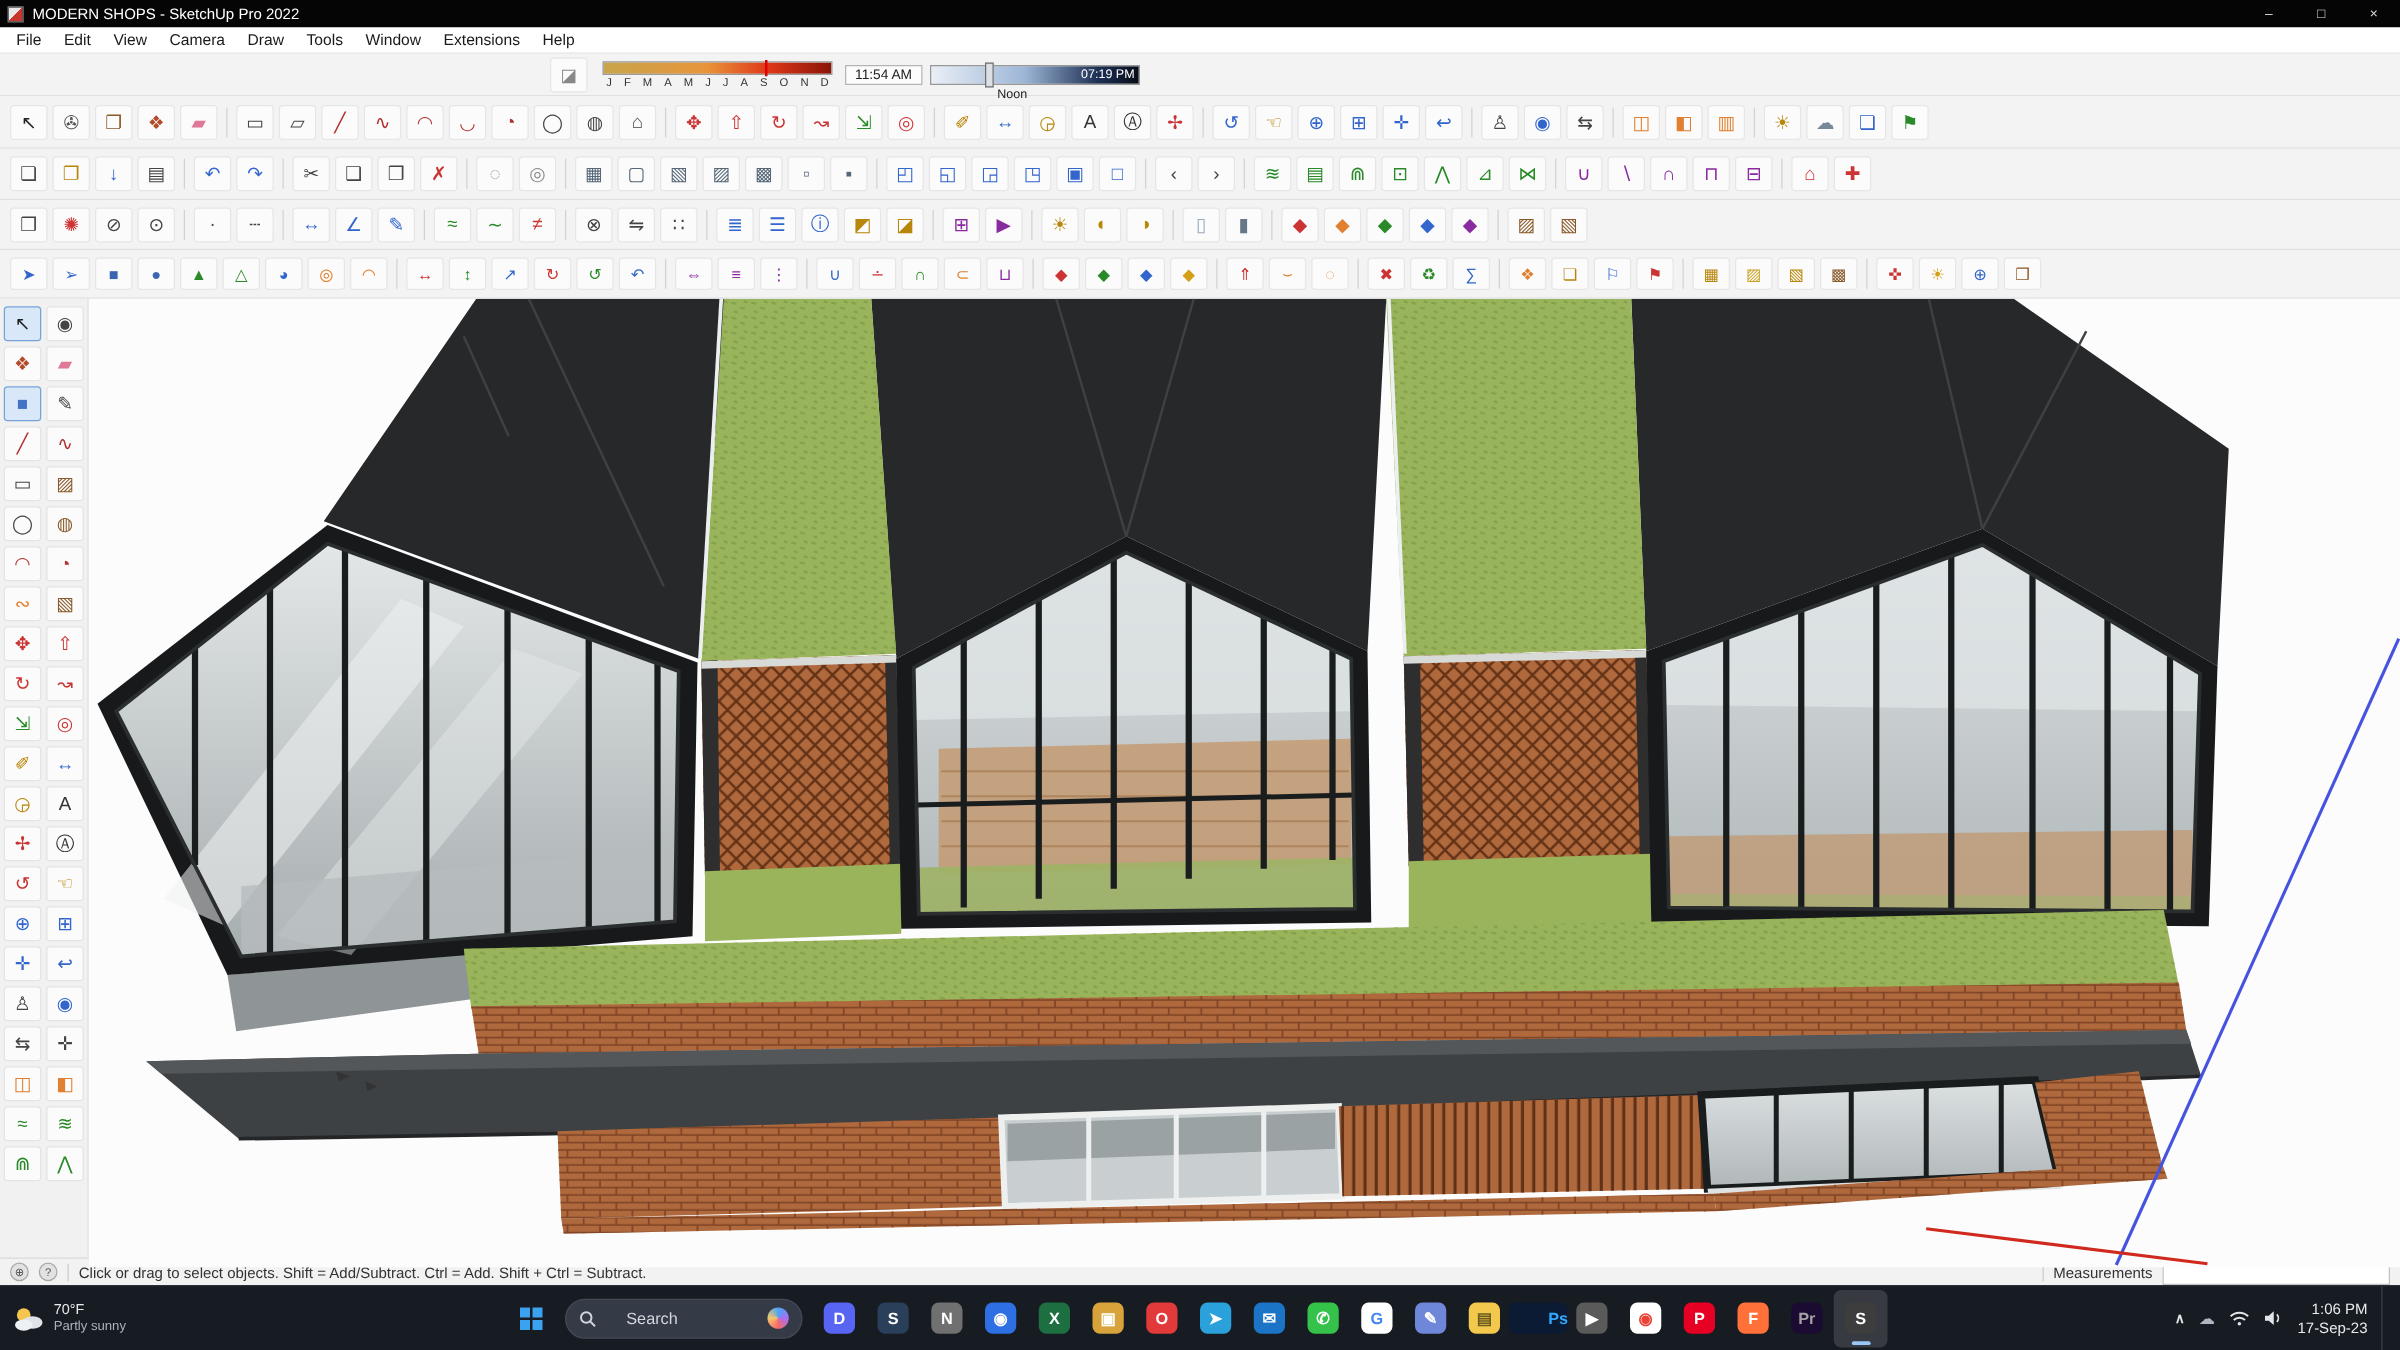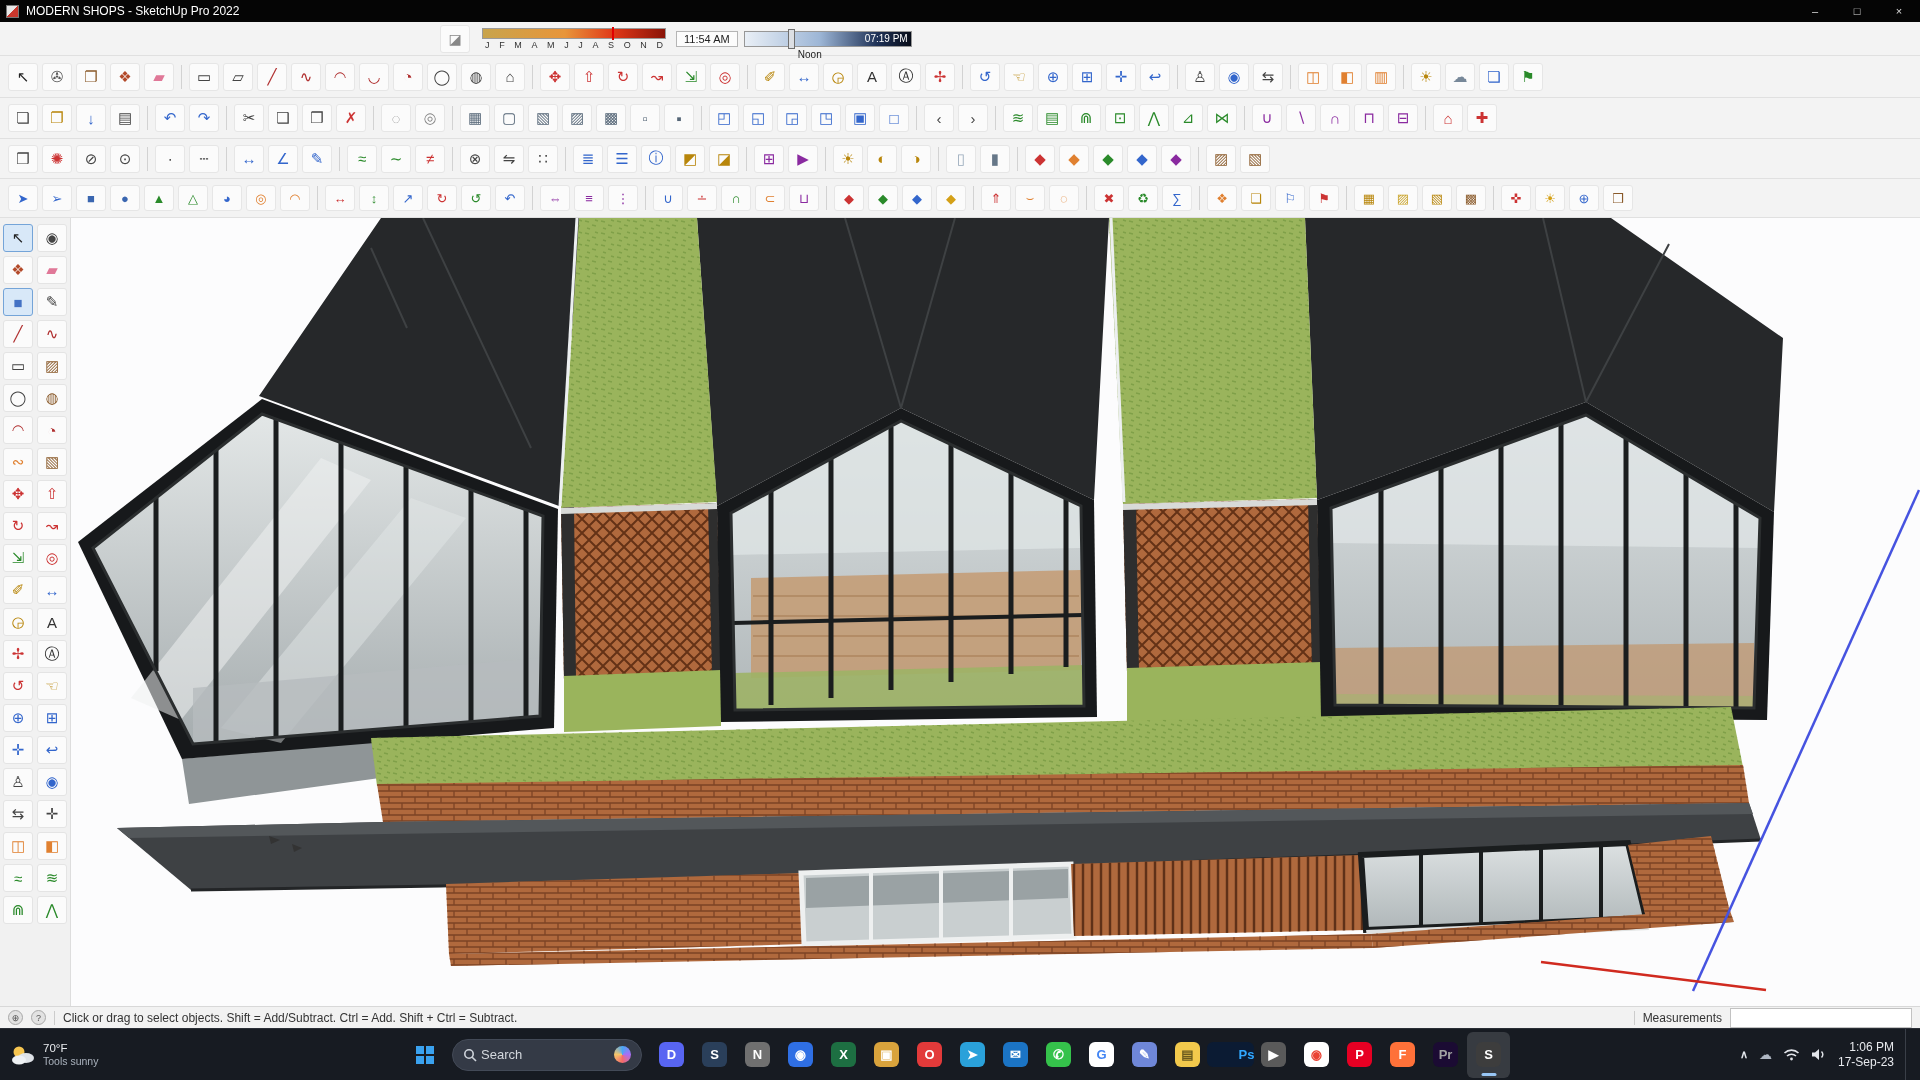--- a/index.html
+++ b/index.html
@@ -74,21 +74,21 @@
   
   .taskbar{height:51px;flex:none;background:#171b22;border-top:1px solid #2a2e36;display:flex;
     align-items:center;color:#e8eaee;}
   .weather{display:flex;align-items:center;gap:7px;padding:0 10px;width:150px;box-sizing:border-box;}
   .weather-txt{font-size:11.5px;line-height:1.25;}
   .weather-cond{color:#aab2bd;font-size:10.5px;}
   .tb-start{margin-left:258px;width:34px;height:34px;display:flex;align-items:center;justify-content:center;border-radius:5px;}
   .win-grid{display:grid;grid-template-columns:8px 8px;grid-template-rows:8px 8px;gap:2px;}
   .win-grid div{background:#3aa2ef;}
   .search-pill{margin-left:10px;width:190px;height:32px;border-radius:16px;background:#343a46;
-    border:1px solid #434a57;display:flex;align-items:center;gap:4px;padding:0 10px;box-sizing:border-box;}
+    border:1px solid #434a57;display:flex;align-items:center;gap:24px;padding:0 10px;box-sizing:border-box;}
   .search-label{font-size:13px;color:#d3d7dd;flex:1;}
   .search-spark{width:17px;height:17px;border-radius:50%;
     background:conic-gradient(#49a6f5,#a86ef5,#f56a6a,#f5c56a,#49a6f5);}
   .apps{display:flex;align-items:center;margin-left:8px;}
   .tb-app{width:43px;height:46px;display:flex;align-items:center;justify-content:center;
     position:relative;border-radius:6px;}
   .tb-app.active{background:rgba(255,255,255,.14);}
   .tb-app.active::after{content:"";position:absolute;bottom:2px;left:50%;transform:translateX(-50%);
     width:15px;height:3px;border-radius:2px;background:#98c6f5;}
   .tb-app-ic{width:25px;height:25px;border-radius:6px;display:flex;align-items:center;justify-content:center;
@@ -107,20 +107,31 @@
   <div class="titlebar">
     <div class="su-logo"></div>
     <span>MODERN SHOPS - SketchUp Pro 2022</span>
     <div class="win-controls">
       <div class="win-btn">–</div>
       <div class="win-btn">□</div>
       <div class="win-btn close">×</div>
     </div>
   </div>
 
+  <div class="menubar">
+      <div class="menu-item">File</div>
+      <div class="menu-item">Edit</div>
+      <div class="menu-item">View</div>
+      <div class="menu-item">Camera</div>
+      <div class="menu-item">Draw</div>
+      <div class="menu-item">Tools</div>
+      <div class="menu-item">Window</div>
+      <div class="menu-item">Extensions</div>
+      <div class="menu-item">Help</div>
+    </div>
 
   <div class="tb-row row-a">
     <div class="tb-icon shadow-box">◪</div>
     <div class="months-widget">
       <div class="months-bar">
         <div class="months-marker"></div>
       </div>
       <div class="months-labels">
           <span class="month">J</span>
           <span class="month">F</span>
@@ -575,21 +586,21 @@
 
   <div class="taskbar">
     <div class="weather">
       <svg width="26" height="22" viewBox="0 0 26 22">
         <circle cx="9" cy="8" r="5.5" fill="#f6c550"></circle>
         <ellipse cx="16" cy="14" rx="8" ry="5" fill="#dfe3e8"></ellipse>
         <ellipse cx="9" cy="16" rx="7" ry="4.5" fill="#eef1f4"></ellipse>
       </svg>
       <div class="weather-txt">
         <div>70°F</div>
-        <div class="weather-cond">Tools sunny</div>
+        <div class="weather-cond">Partly sunny</div>
       </div>
     </div>
 
     <div class="tb-start">
       <div class="win-grid">
         <div></div>
           <div></div>
           <div></div>
           <div></div>
       </div>

